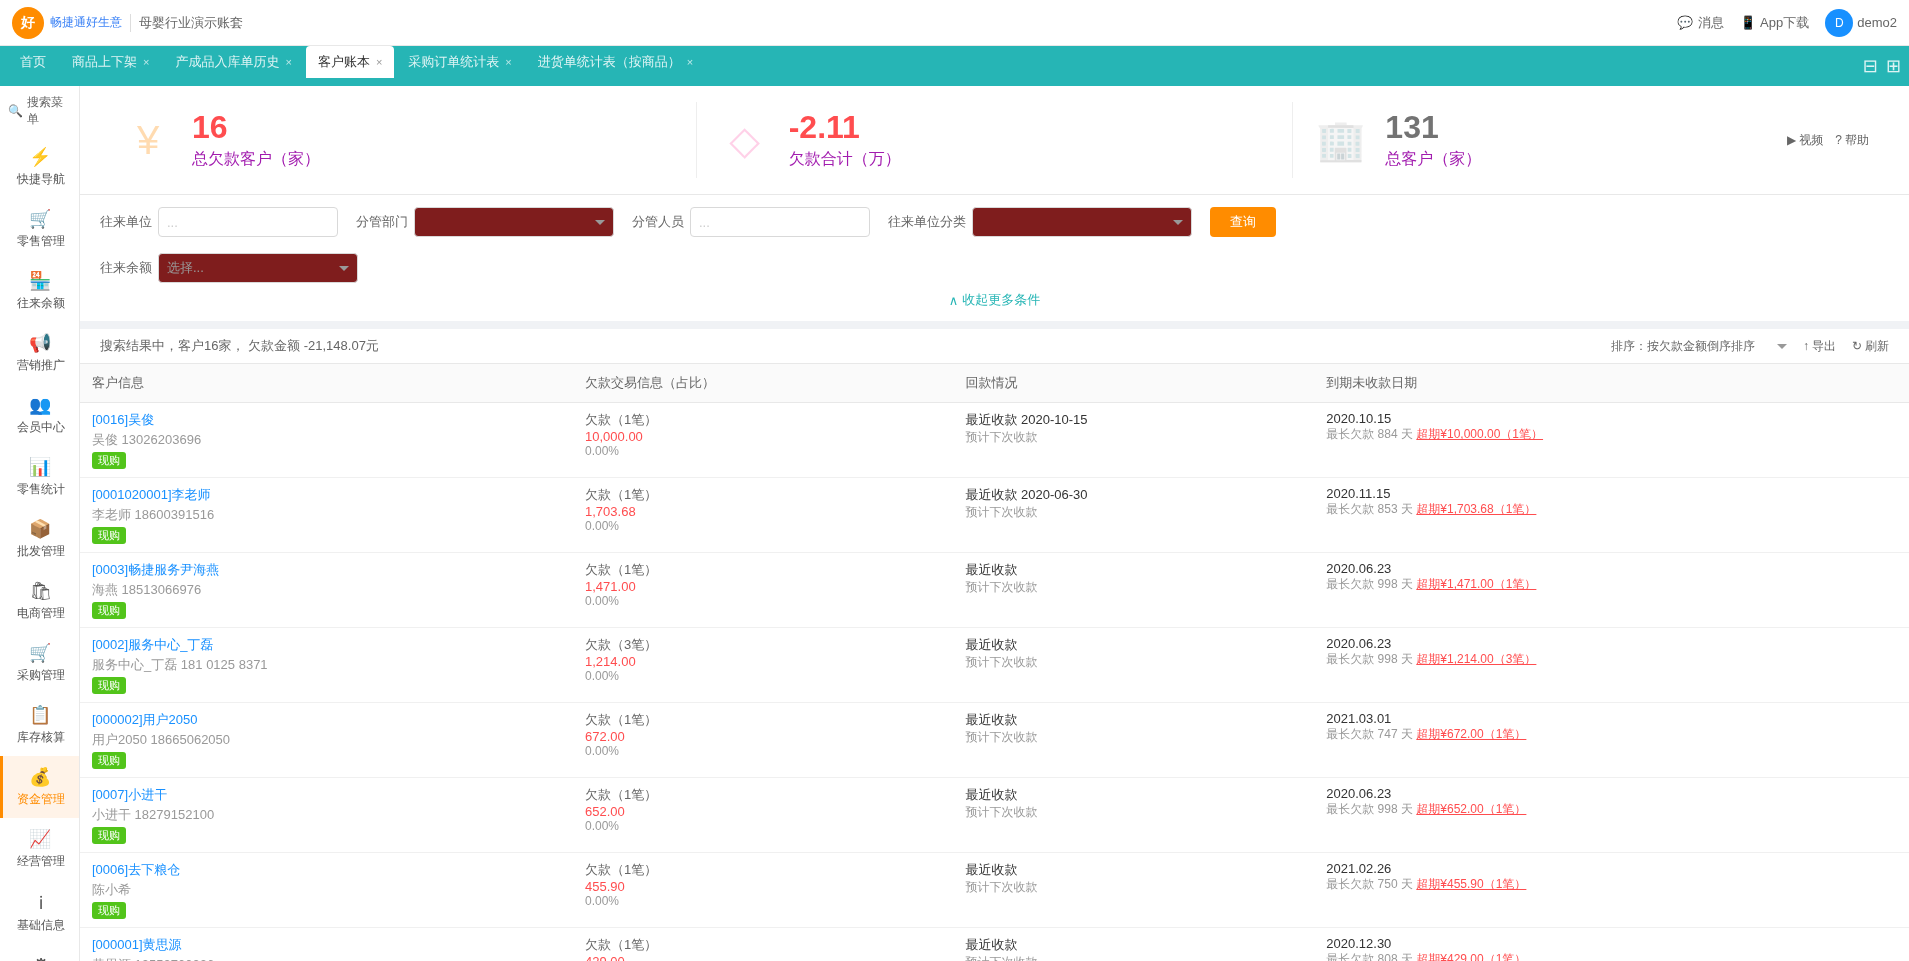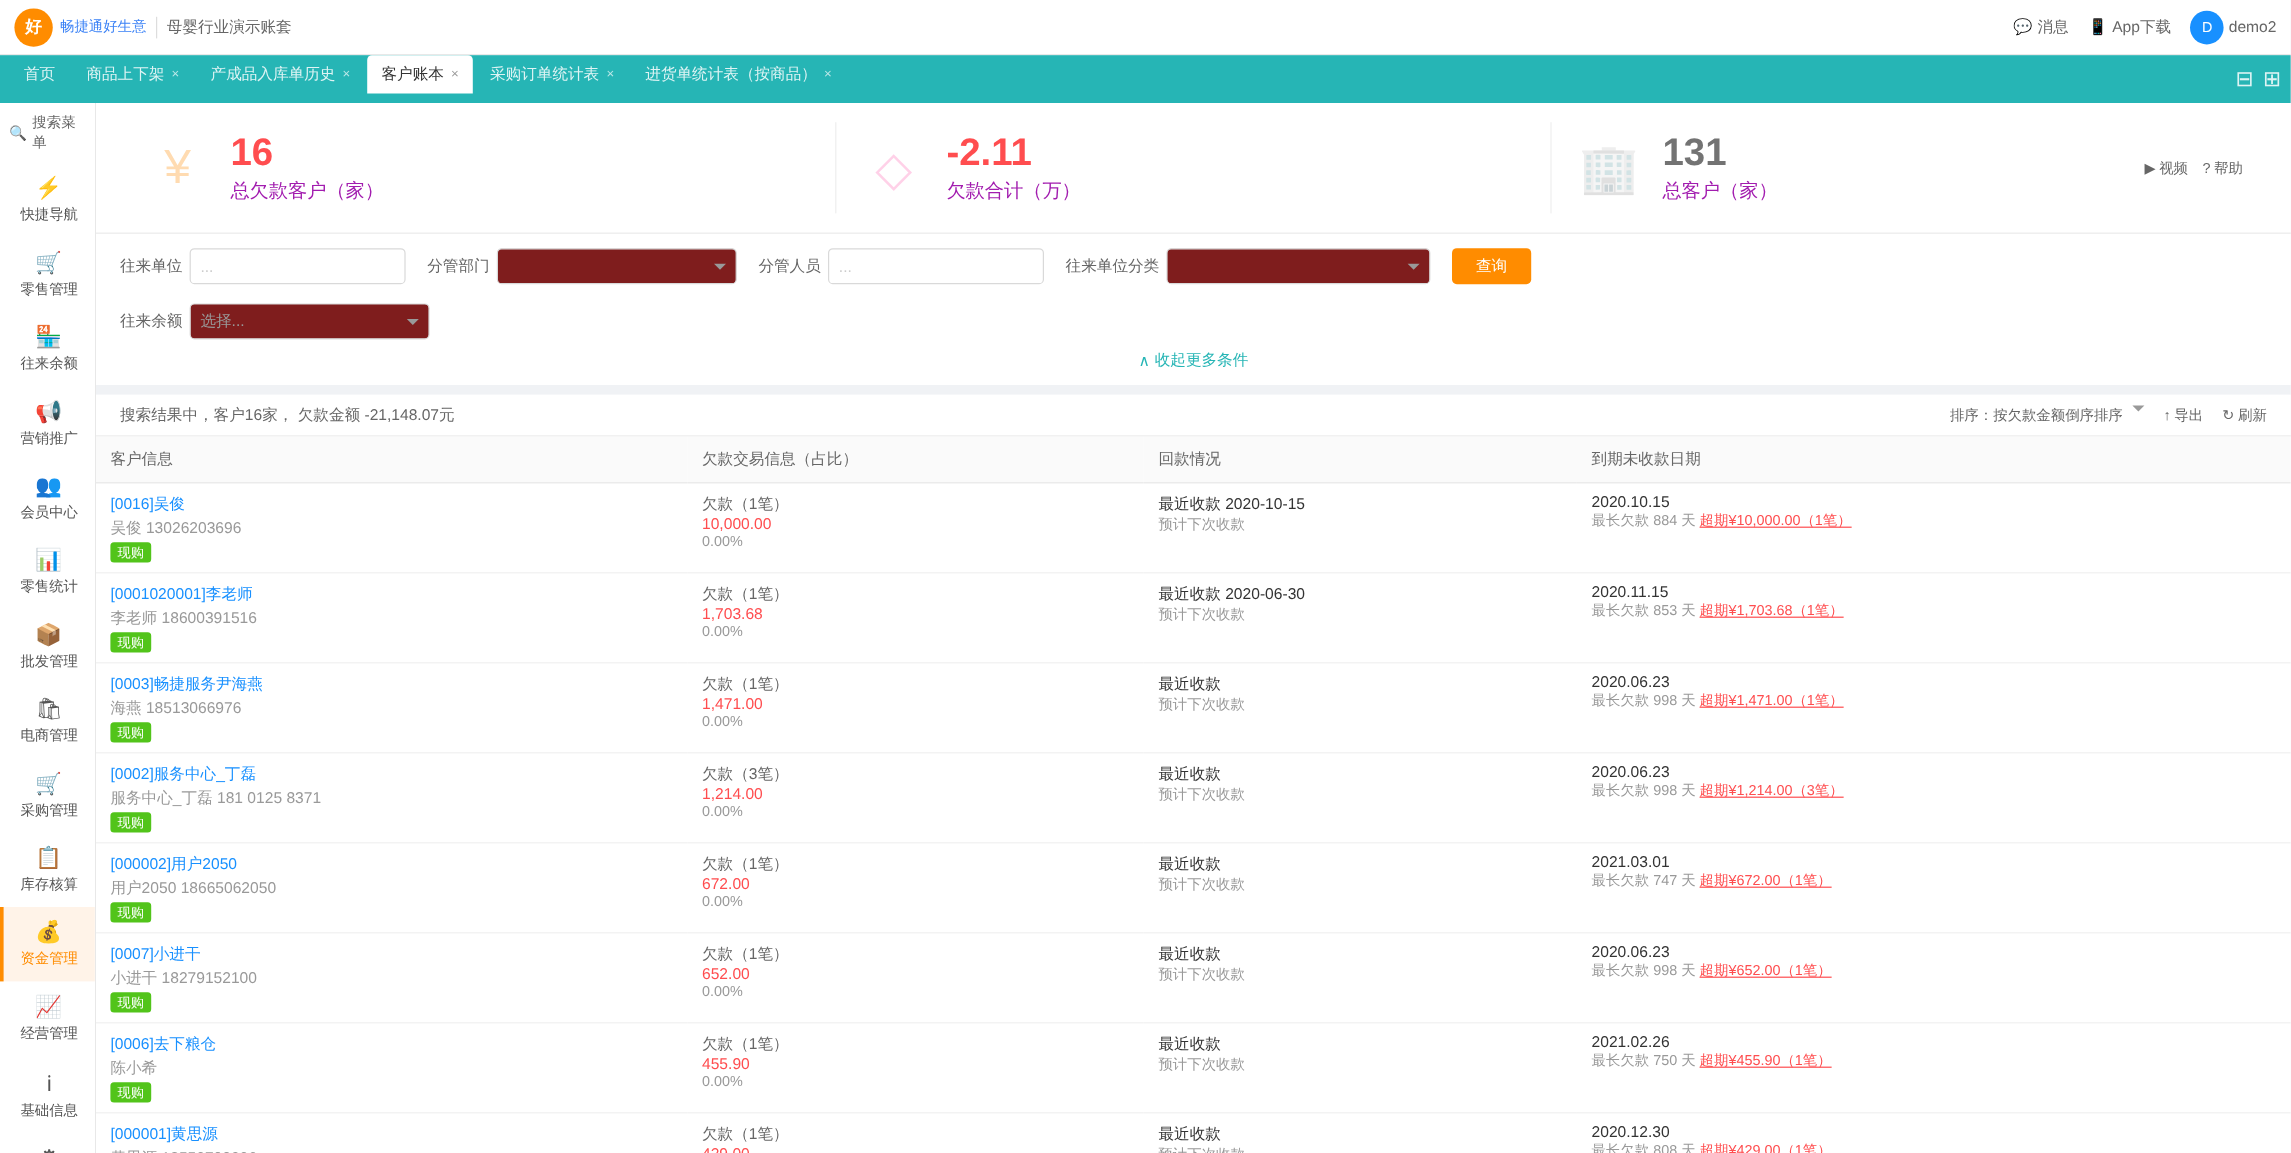--- a/index.html
+++ b/index.html
@@ -79,21 +79,21 @@
     .debt-label { color: #666; font-size: 13px; }
     .debt-pct { color: #999; font-size: 12px; }
     .overdue-link { color: #ff4d4f; cursor: pointer; text-decoration: underline; font-size: 12px; }
     .overdue-days { color: #999; font-size: 12px; }
 
     
     ::-webkit-scrollbar { width: 6px; height: 6px; }
     ::-webkit-scrollbar-thumb { background: #ccc; border-radius: 3px; }
 
     .chevron-down { display: inline-block; width: 0; height: 0; border-left: 5px solid transparent; border-right: 5px solid transparent; border-top: 5px solid #999; vertical-align: middle; margin-left: 4px; }
-    .sort-select { display: flex; gap: 4px; cursor: pointer; color: #666; }
+    .sort-select { display: flex; align-items: center; gap: 18px; cursor: pointer; color: #666; }
   </style>
 </head>
 <body>
 
 <div class="top-bar">
   <div class="logo-area">
     <div class="logo-icon">好</div>
     <div class="logo-text">
       <div>畅捷通好生意</div>
     </div>

